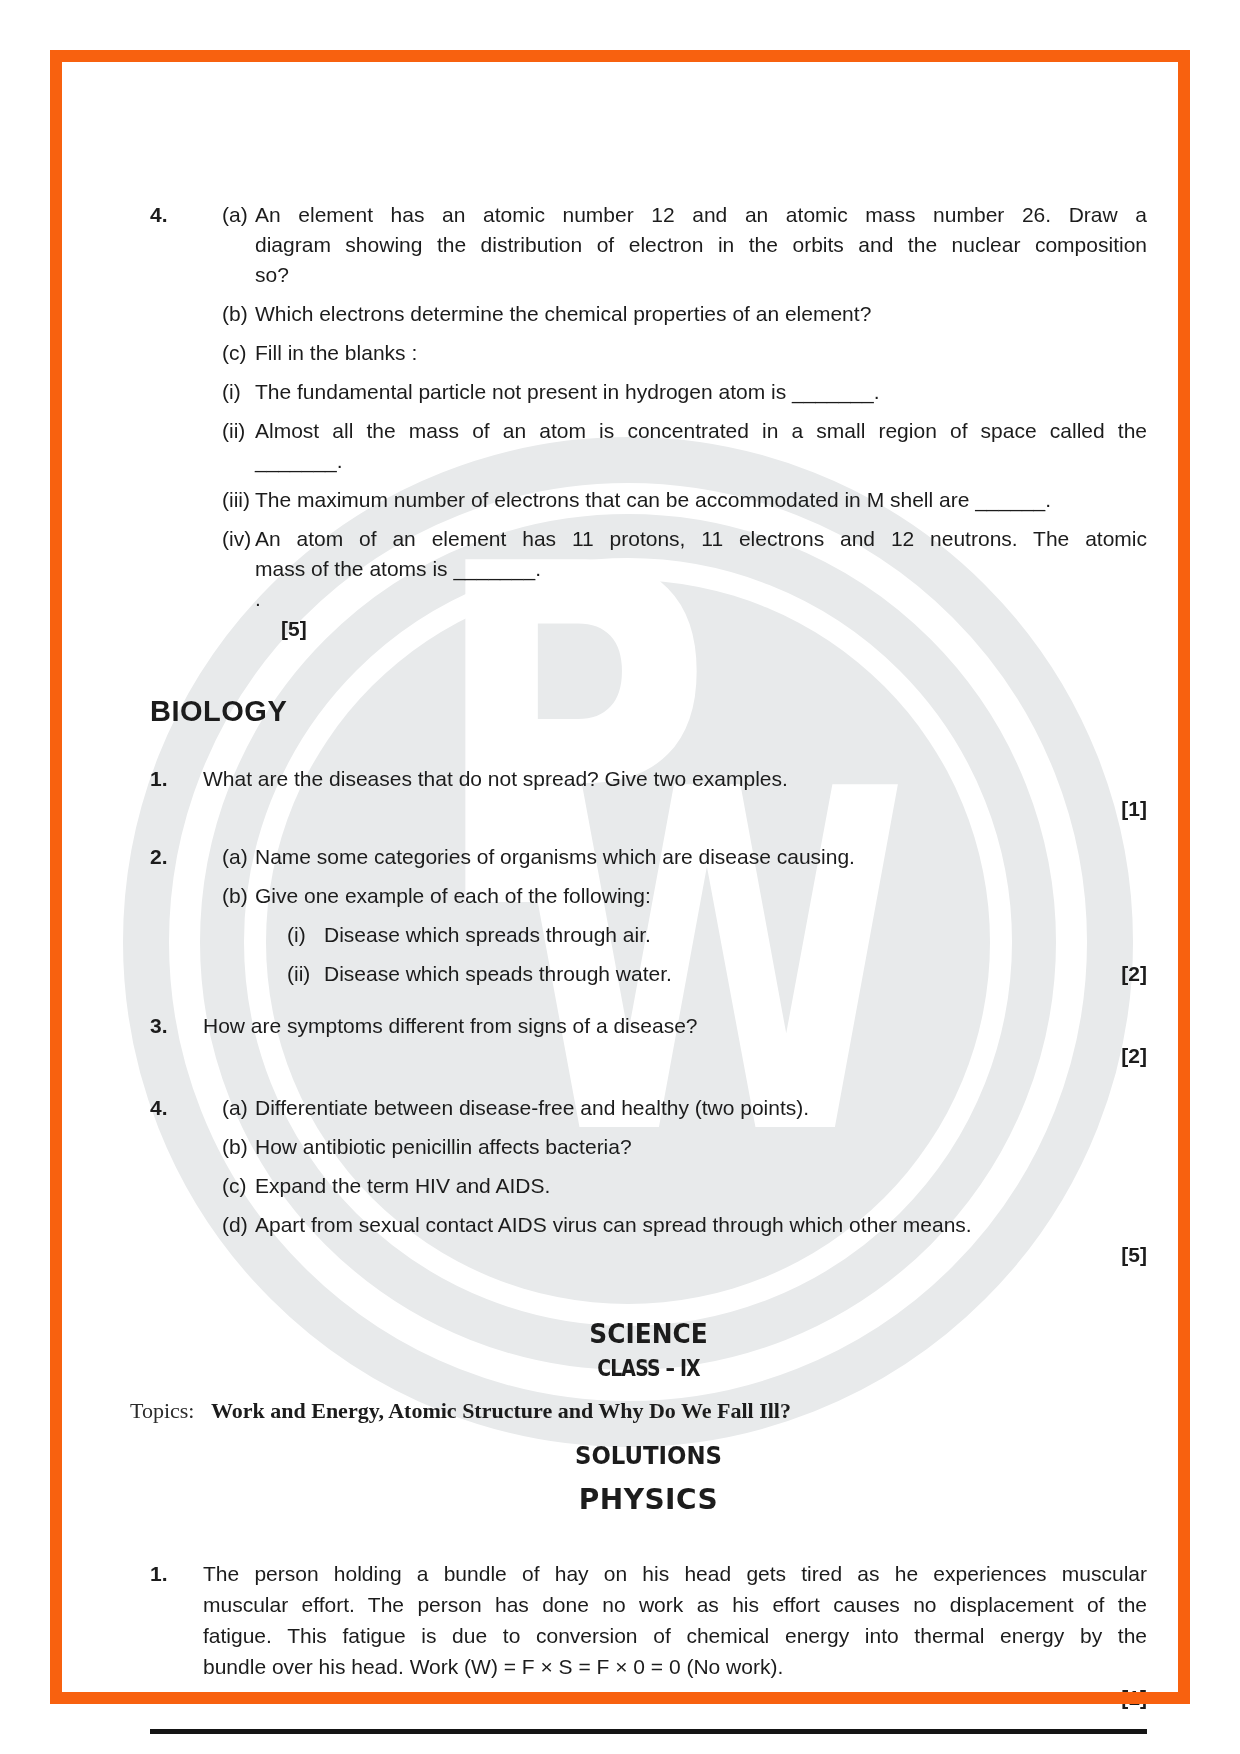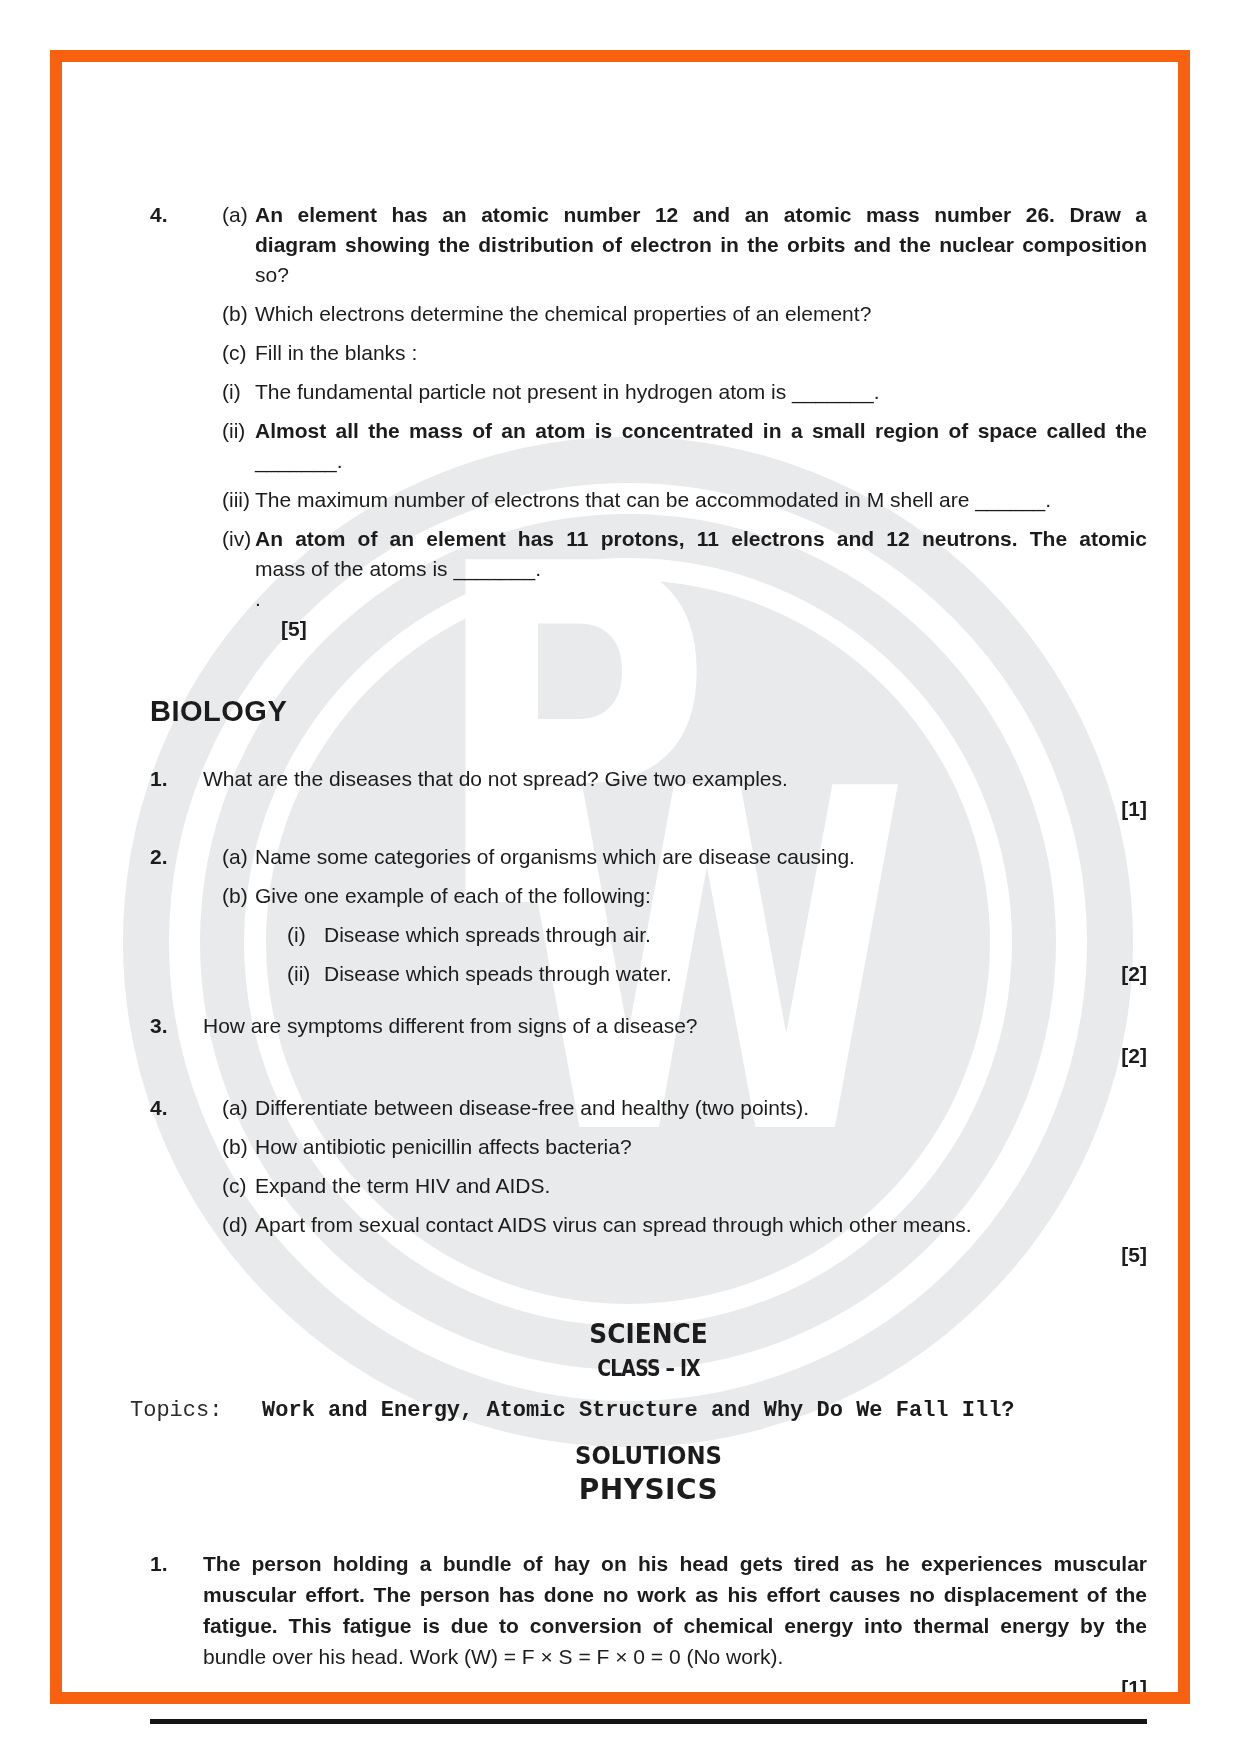--- a/index.html
+++ b/index.html
@@ -29,37 +29,37 @@
   .q{display:flex;font-size:21px;line-height:30px;}
   .qnum{width:53px;font-weight:bold;flex:0 0 53px;}
   .qbody{flex:1 1 auto;min-width:0;}
   .part{display:flex;margin-top:9px;}
   .part.first{margin-top:0;}
   .plabel{flex:0 0 52px;box-sizing:border-box;padding-left:19px;}
   .ptext{flex:1 1 auto;min-width:0;}
   .sub{display:flex;margin-top:9px;}
   .sublabel{flex:0 0 37px;margin-left:84px;}
   .subtext{flex:1 1 auto;}
-  .stretch{text-align:justify;text-align-last:justify;font-weight:bold;}
+  .stretch{text-align:justify;text-align-last:justify;}
   .lastline{display:flex;flex-direction:column;}
   .spacer{flex:1 1 auto;}
   .marks{font-weight:bold;white-space:nowrap;}
   .marks.gap{margin-left:26px;}
   .row-marks{margin-left:auto;padding-left:14px;font-weight:bold;white-space:nowrap;}
   
   .h-bio{margin-top:48px;font-size:29px;line-height:38px;font-weight:bold;letter-spacing:.5px;}
   .mt18{margin-top:18px;} .mt22{margin-top:22px;} .mt34{margin-top:34px;}
   .ghead{font-family:"DejaVu Sans", sans-serif;font-weight:bold;text-align:center;}
   .h-science{margin-top:46px;font-size:27px;line-height:36px;transform:scaleX(.92);}
   .h-class{font-size:23px;line-height:32px;transform:scaleX(.82);letter-spacing:-1px;}
-  .topics{margin-top:12px;margin-left:-20px;font-family:Liberation Mono, monospace;font-size:22px;line-height:30px;}
+  .topics{margin-top:12px;margin-left:-20px;font-family:Liberation Serif, serif;font-size:22px;line-height:30px;}
   .topics .tlabel{font-weight:normal;color:#2b2b2b;}
   .topics .ttext{font-weight:bold;}
   .h-solutions{margin-top:14px;font-size:24px;line-height:32px;transform:scaleX(.95);}
-  .h-physics{margin-top:0;font-size:28px;line-height:36px;letter-spacing:.5px;}
+  .h-physics{margin-top:10px;font-size:28px;line-height:36px;letter-spacing:.5px;}
   .phys{margin-top:40px;line-height:31px;}
   .rule{margin-top:16px;height:0;border-top:5px solid #151515;}
 </style>
 </head>
 <body>
 
 <div class="wm">
   <div class="ring ring1"></div>
   <div class="ring ring2"></div>
   <div class="disc"></div>

